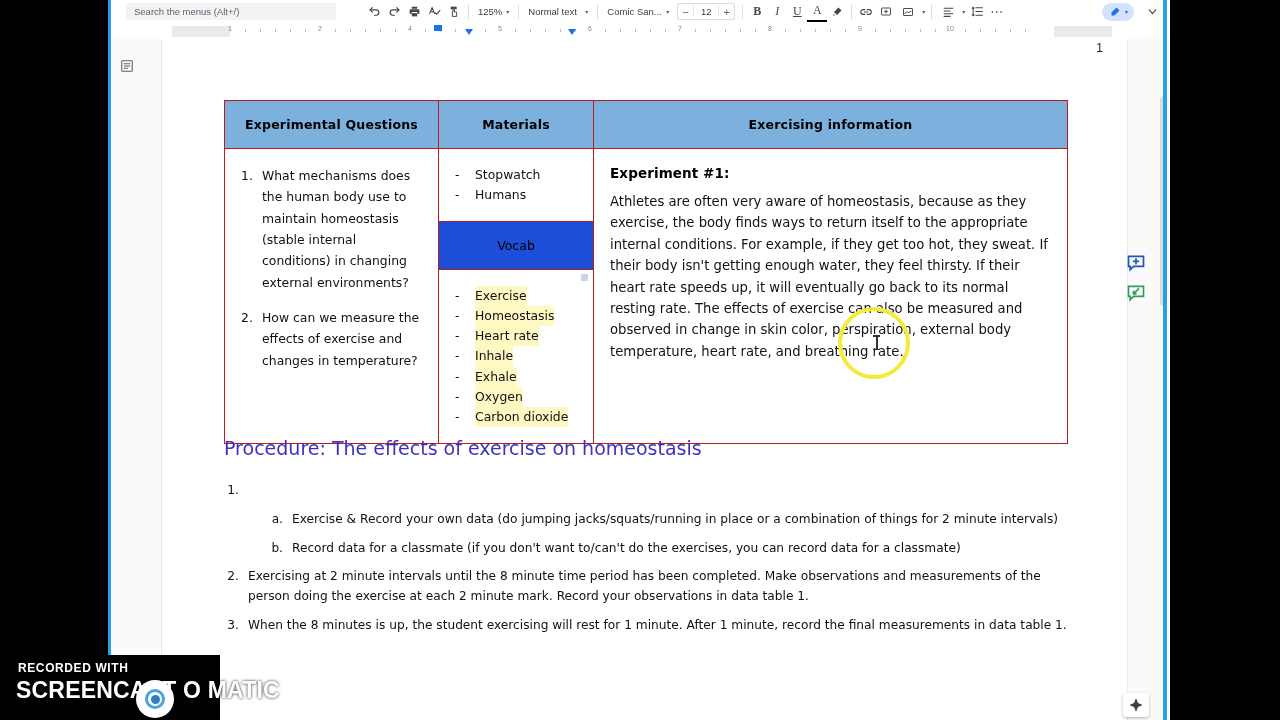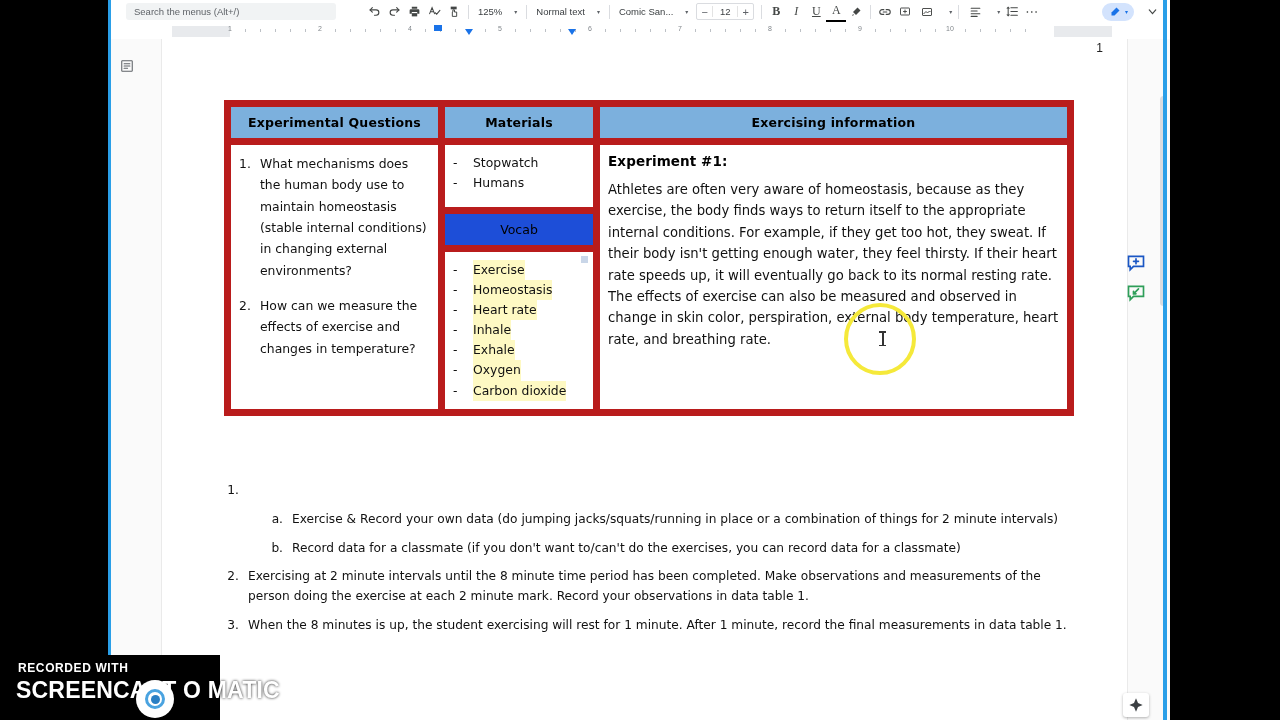--- a/index.html
+++ b/index.html
@@ -33,21 +33,21 @@
     border-radius: 3px; display: flex; align-items: center; padding-left: 8px;
     font-size: 9.5px; color: #5f6368;
   }
   .tb-ico {
     width: 20px; height: 20px; display: flex; align-items: center; justify-content: center;
     color: #444746; font-size: 11px; cursor: default; flex: none;
   }
   .tb-ico svg { display: block; }
   .tb-sep { width: 1px; height: 14px; background: #dadce0; margin: 0 4px; flex: none; }
   .tb-drop {
-    height: 18px; display: flex; align-items: center; gap: 12px; padding: 0 5px;
+    height: 18px; display: flex; align-items: center; gap: 4px; padding: 0 5px;
     font-size: 9.5px; color: #3c4043; white-space: nowrap; flex: none;
   }
   .tb-drop .caret { font-size: 6px; color: #5f6368; }
   .zoom-box { min-width: 38px; justify-content: space-between; }
   .style-box { min-width: 70px; justify-content: space-between; }
   .font-box  { min-width: 72px; justify-content: space-between; }
   .size-wrap {
     display: flex; align-items: center; border: 1px solid #dadce0; border-radius: 2px;
     height: 17px; margin: 0 3px; flex: none;
   }
@@ -113,21 +113,21 @@
     font-family: "DejaVu Sans", sans-serif; font-weight: 400;
     letter-spacing: 0.2px; margin-top: 14px;
   }
 
   
   .tbl {
     position: absolute; left: 62px; top: 61px; width: 843px;
     border-collapse: collapse; table-layout: fixed;
     font-family: "DejaVu Sans", sans-serif;
   }
-  .tbl td, .tbl th { border: 7px solid #b91c1c; vertical-align: top; padding: 8px; }
+  .tbl td, .tbl th { border: 1px solid #b91c1c; vertical-align: top; padding: 16px; }
   .th-cell {
     background: #7cb0dd; text-align: center; font-weight: bold; font-size: 12.5px;
     color: #000; padding: 9px 4px 9px; letter-spacing: 0.2px;
   }
   .col-q { width: 214px; }
   .col-m { width: 155px; }
   .col-b { width: 474px; }
 
   .cell-q { padding: 11px 10px 12px 14px; }
   .ol-q { list-style: none; }
@@ -543,20 +543,21 @@
                       <span class="d">-</span>
                       <span class="hl">Carbon dioxide</span>
                     </div>
                   </div>
               <div class="sel-handle"></div>
             </td>
           </tr>
         </tbody>
           </table>
 
+        <div class="proc-head">Procedure: The effects of exercise on homeostasis</div>
         <div class="proc-list" id="procedure-list">
             <div class="p-row">
               <span class="p-num">1.</span>
             </div>
             <div class="p-row p-sub">
               <span class="p-num">a.</span>
               <span>Exercise &amp; Record your own data (do jumping jacks/squats/running in place or a combination of things for 2 minute intervals)</span>
             </div>
             <div class="p-row p-sub">
               <span class="p-num">b.</span>

